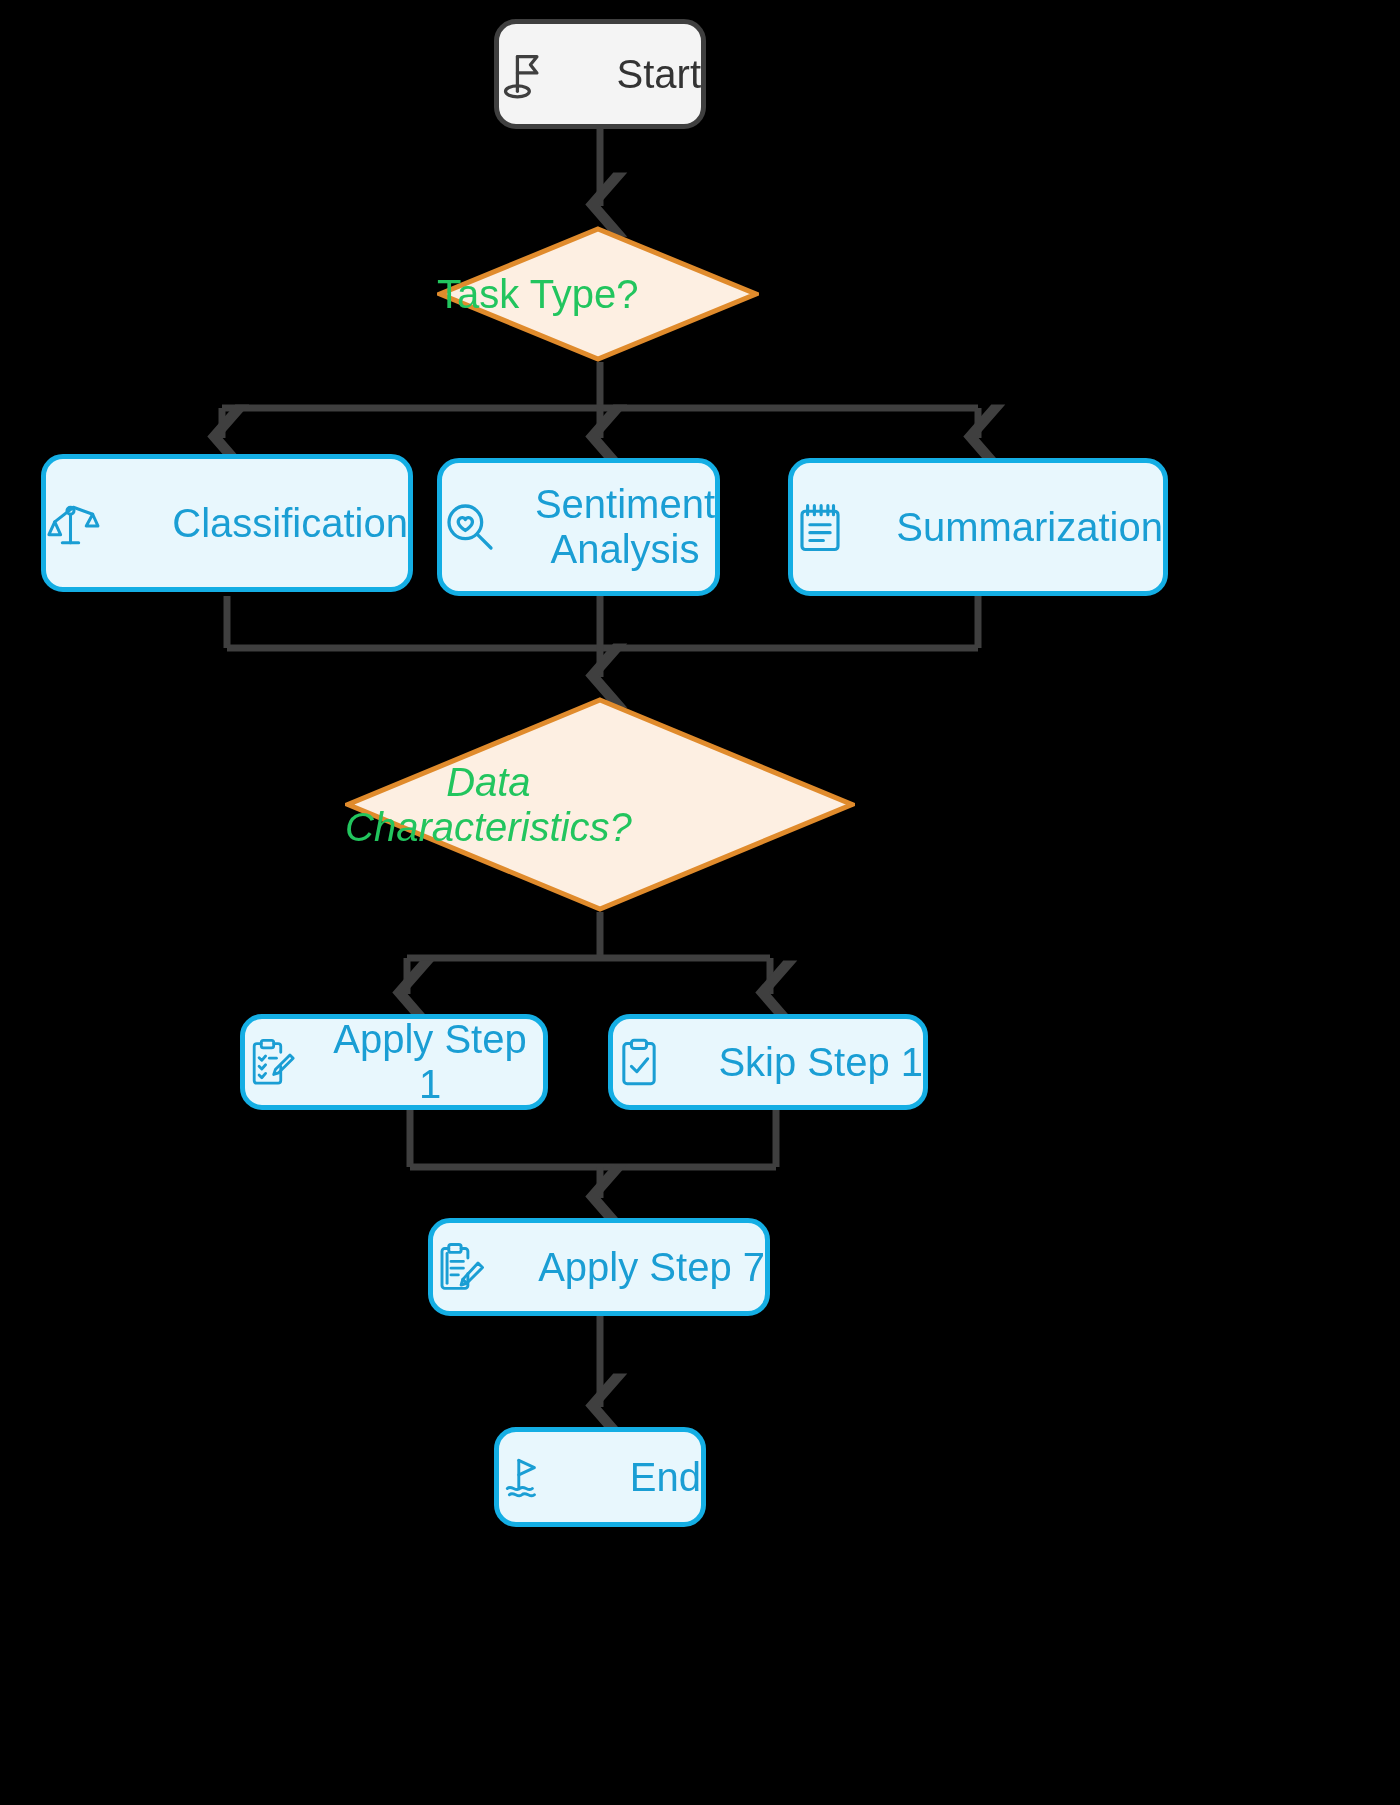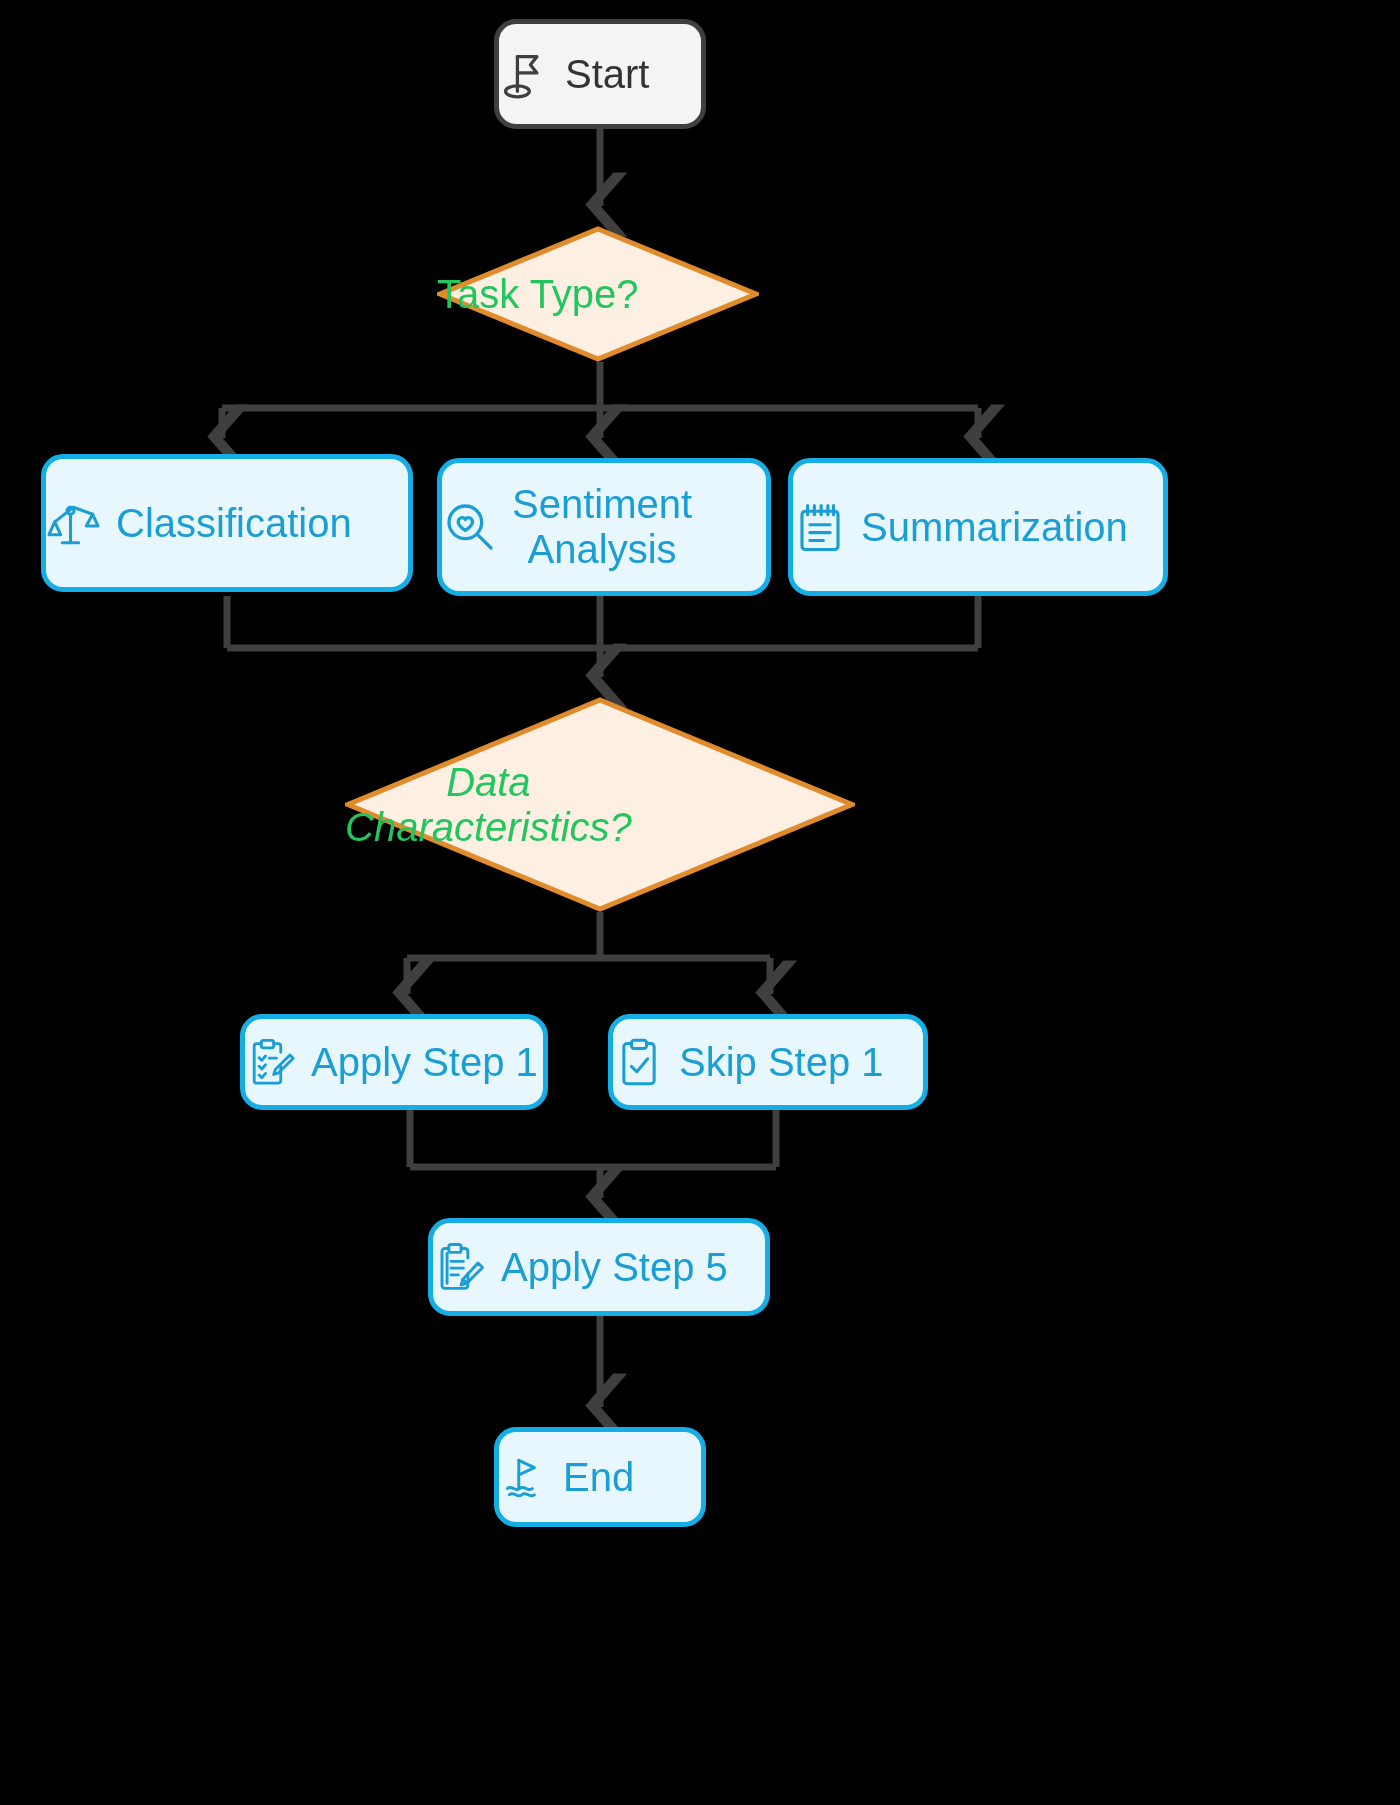--- a/index.html
+++ b/index.html
@@ -24,22 +24,22 @@
     top: 0;
     width: 1400px;
     height: 1805px;
     pointer-events: none;
   }
   .node {
     position: absolute;
     box-sizing: border-box;
     display: flex;
     align-items: center;
-    justify-content: flex-start;
-    gap: 14px;
+    justify-content: space-between;
+    gap: 20px;
   }
   
   .node-terminal-start {
     background: #f4f4f4;
     border: 5px solid #3f3f3f;
     border-radius: 22px;
     color: #333333;
   }
   .node-terminal-start .node-label {
     color: #333333;
@@ -152,21 +152,21 @@
         <path d="M21 16.5 L21 41"></path>
         <path d="M14 41 L28 41"></path>
         <path d="M7.5 23 L23.5 10.5 L40 16.5"></path>
         <path d="M7.5 23 L2.5 34 L12.5 34 Z"></path>
         <path d="M40 16.5 L34.5 26.5 L44.5 26.5 Z"></path>
       </svg>
     </span>
     <span class="node-label">Classification</span>
   </div>
 
-  <div class="node node-process" style="left:437px; top:458px; width:334px; height:138px;">
+  <div class="node node-process" style="left:437px; top:458px; width:283px; height:138px;">
     <span class="node-icon">
       <svg width="56" height="56" viewBox="0 0 48 48" fill="none" stroke="#1a9ed4" stroke-width="2.8" stroke-linecap="round" stroke-linejoin="round">
         <circle cx="20" cy="20" r="14"></circle>
         <path d="M30.5 30.5 L42 42"></path>
         <path d="M20 27 C13.5 22.5 13 19.5 14.8 17.2 C16.4 15.2 19 15.7 20 17.6
                  C21 15.7 23.6 15.2 25.2 17.2 C27 19.5 26.5 22.5 20 27 Z"></path>
       </svg>
     </span>
     <span class="node-label">Sentiment
 Analysis</span>
@@ -223,21 +223,21 @@
       <svg width="54" height="54" viewBox="0 0 48 48" fill="none" stroke="#1a9ed4" stroke-width="2.6" stroke-linecap="round" stroke-linejoin="round">
         <path d="M31 30 L31 40.5 A2.5 2.5 0 0 1 28.5 43 L10.5 43 A2.5 2.5 0 0 1 8 40.5 L8 10 A2.5 2.5 0 0 1 10.5 7.5 L14 7.5"></path>
         <path d="M25 7.5 L28.5 7.5 A2.5 2.5 0 0 1 31 10 L31 16"></path>
         <path d="M12.5 12 L12.5 38.5"></path>
         <rect x="14" y="4" width="11" height="7" rx="2"></rect>
         <path d="M16 19 L27 19 M16 25 L27 25 M16 31 L22.5 31"></path>
         <path d="M40 20.5 L44 24.5 L30 38.5 L25 40 L26.5 35 Z"></path>
         <path d="M26.5 35 L30 38.5"></path>
       </svg>
     </span>
-    <span class="node-label">Apply Step 5</span>
+    <span class="node-label">Apply Step 7</span>
   </div>
 
   <div class="node node-process" style="left:494px; top:1427px; width:212px; height:100px;">
     <span class="node-icon">
       <svg width="50" height="50" viewBox="0 0 48 48" fill="none" stroke="#1a9ed4" stroke-width="2.8" stroke-linecap="round" stroke-linejoin="round">
         <path d="M19 8 L19 34"></path>
         <path d="M19 8 L34 15 L19 22"></path>
         <path d="M8 35 C12 31 16 39 20 35 C24 31 28 39 32 35"></path>
         <path d="M10 41 C14 37 18 45 22 41 C26 37 30 45 34 41"></path>
       </svg>

